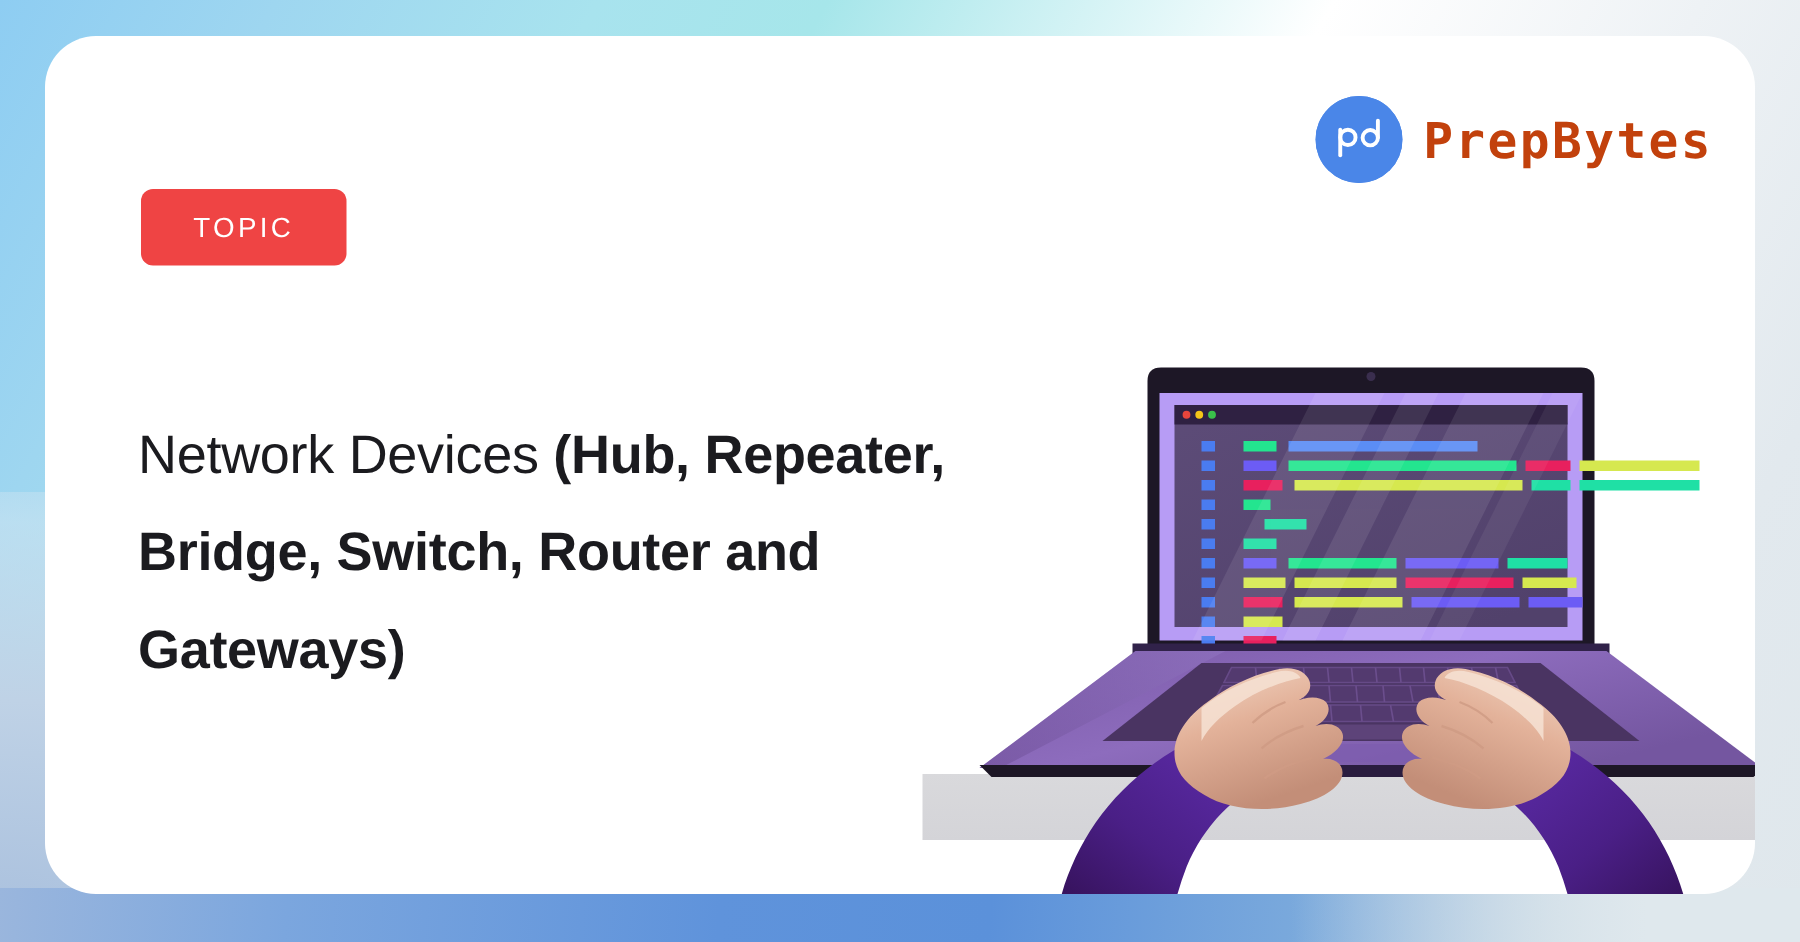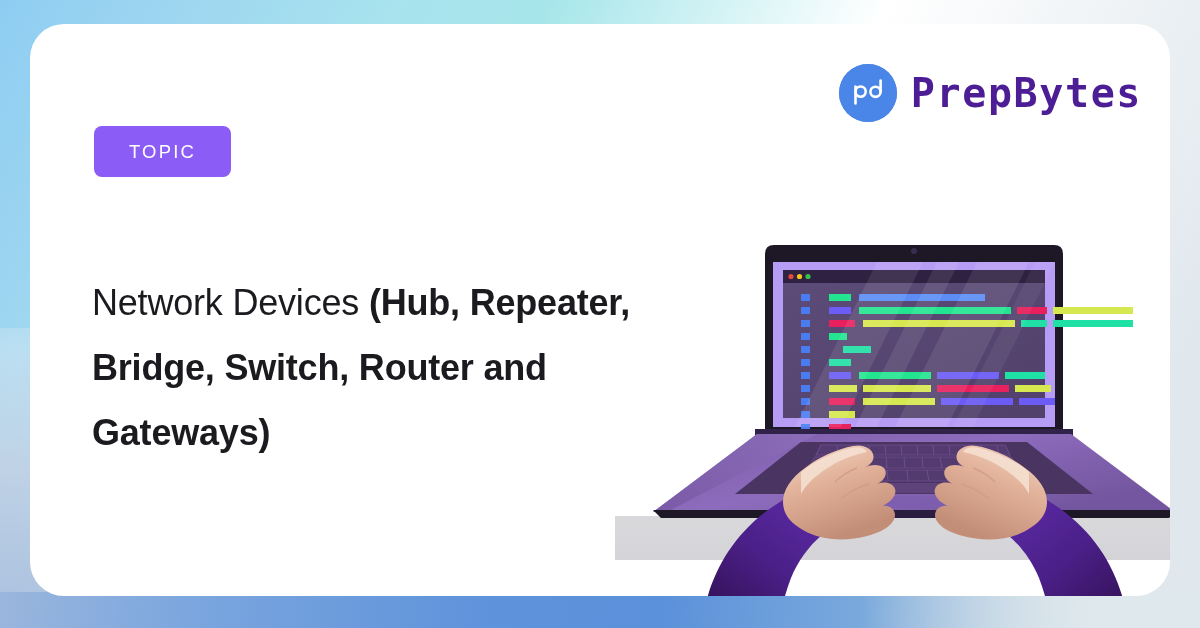--- a/index.html
+++ b/index.html
@@ -63,34 +63,34 @@
     display: flex; align-items: center; gap: 14px;
   }
   .logo-mark {
     width: 58px; height: 58px; border-radius: 50%;
     background: #4a86e8;
     position: relative;
     flex: none;
   }
   .logo-mark svg { position: absolute; left: 0; top: 0; }
   .logo-text {
-    font-size: 40px;
+    font-size: 33px;
     letter-spacing: 1.6px;
-    color: #4c1d95;
+    color: #c2410c;
     font-family: "DejaVu Sans Mono", monospace;
     font-weight: 700;
     text-align: center;
   }
 
   
   .badge {
     position: absolute;
     left: 64px; top: 102px;
     width: 137px; height: 51px;
-    background: #8b5cf6;
+    background: #ef4444;
     border-radius: 8px;
     color: #ffffff;
     display: flex; align-items: center; justify-content: center;
     font-size: 18.5px;
     letter-spacing: 2.2px;
     font-weight: 400;
   }
 
   
   .title {

